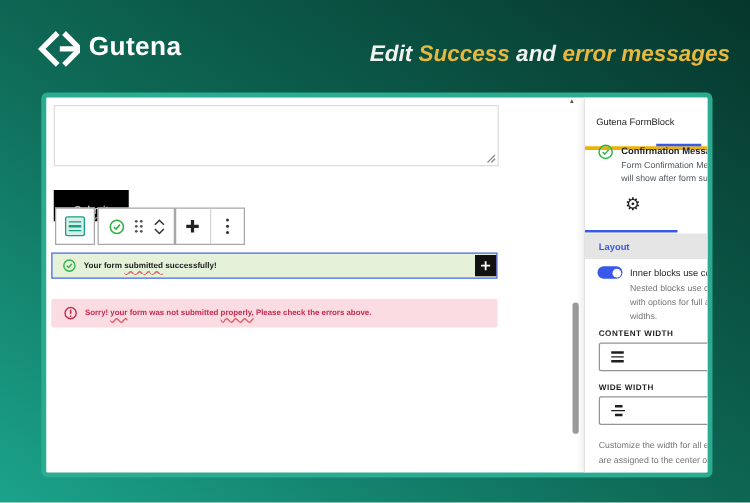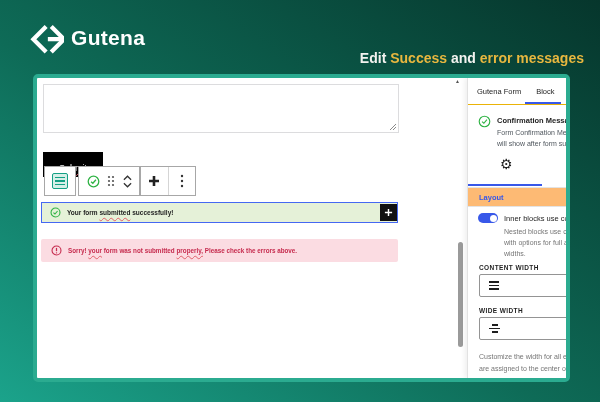--- a/index.html
+++ b/index.html
@@ -4,21 +4,21 @@
 <style>
   * { margin:0; padding:0; box-sizing:border-box; }
   html,body { width:600px; height:402px; overflow:hidden; font-family:"Liberation Sans", sans-serif; }
   body { background:linear-gradient(to top right,#1ba38b 0%,#0e6b57 45%,#06362c 100%); position:relative; }
 
   
   .hdr { position:absolute; left:0; top:0; width:600px; height:74px; }
   .logo { position:absolute; left:30px; top:23px; width:34px; height:34px; }
   .brand { position:absolute; left:71px; top:26px; font-size:21px; font-weight:600; color:#fff; letter-spacing:.3px; }
   .badge { position:absolute; left:140px; top:30px; background:#eeb034; color:#11382d; font-size:11.5px; font-weight:700; padding:4px 12px; border-radius:12px; }
-  .hdr-title { position:absolute; right:16px; top:50px; font-size:14px; font-weight:600; white-space:nowrap; }
+  .hdr-title { position:absolute; right:16px; top:33px; font-size:18px; font-weight:600; white-space:nowrap;font-style:italic; }
   .hdr-title .wt { color:#f2f2ef; }
   .hdr-title .gd { color:#e8b73f; }
 
   
   .window { position:absolute; left:33px; top:74px; width:537px; height:308px; background:#fff; border:4px solid #2bab90; border-radius:5px; }
   .inner { position:absolute; left:0; top:0; width:529px; height:300px; overflow:hidden; }
 
   
   .ta { position:absolute; left:6px; top:6px; width:356px; height:49px; background:#fff; border:1px solid #dcdcde; }
   .ta-grip { position:absolute; right:1px; bottom:1px; width:8px; height:8px; }
@@ -42,32 +42,32 @@
   .msg-err-text { font-size:6.3px; font-weight:700; color:#c62b4e; margin-left:6px; white-space:nowrap; }
   .wavy-r { text-decoration:underline; text-decoration-style:wavy; text-decoration-color:#e2606b; text-decoration-thickness:1px; text-underline-offset:1.5px; }
 
   .ph { position:absolute; left:7px; top:240px; font-size:10.5px; color:#777; }
 
   .cv-scroll-up { position:absolute; left:418px; top:0px; font-size:5px; color:#555; }
   .cv-scroll-thumb { position:absolute; left:421px; top:164px; width:5px; height:105px; background:#9a9a9a; border-radius:3px; }
 
   
   .sb { position:absolute; left:430px; top:0; width:99px; height:300px; background:#fff; border-left:1px solid #e2e2e2; box-shadow:-2px 0 5px rgba(0,0,0,.07); overflow:hidden; }
-  .sb-tabs { position:relative; height:27px; border-bottom:1px solid #eab308; display:flex; align-items:center;text-align:center; }
+  .sb-tabs { position:relative; height:42px; border-bottom:3px solid #eab308; display:flex; align-items:center;text-align:center; }
   .sb-tab { font-size:7.5px; color:#1e1e1e; white-space:nowrap; }
   .sb-tab1 { margin-left:9px; }
-  .sb-tab2 { margin-left:15px; font-weight:500; }
+  .sb-tab2 { font-weight:500; }
   .sb-tab-line { position:absolute; left:57px; bottom:0; width:36px; height:2.5px; background:#3858e9; }
   .card-check { position:absolute; left:10px; top:37px; }
   .card-title { position:absolute; left:29px; top:38px; font-size:7.5px; font-weight:700; color:#1e1e1e; white-space:nowrap; }
   .card-d1 { position:absolute; left:29px; top:51px; font-size:7px; color:#50575e; white-space:nowrap; }
   .card-d2 { position:absolute; left:29px; top:62px; font-size:7px; color:#50575e; white-space:nowrap; }
   .gear { position:absolute; left:32px; top:79px; font-size:14px; color:#1e1e1e; line-height:1; font-family:"DejaVu Sans", sans-serif; }
   .gear-line { position:absolute; left:0; top:106px; width:74px; height:2px; background:#3858e9; }
-  .panel-hd { position:absolute; left:0; top:109px; width:99px; height:20px; background:#fdba74; border-top:1px solid #e3e3e3; border-bottom:1px solid #e3e3e3; display:flex; align-items:center; }
+  .panel-hd { position:absolute; left:0; top:109px; width:99px; height:20px; background:#e5e5e5; border-top:1px solid #e3e3e3; border-bottom:1px solid #e3e3e3; display:flex; align-items:center; }
   .panel-hd span { margin-left:11px; font-size:7.5px; font-weight:600; color:#3858e9; }
   .tg-row { position:absolute; left:10px; top:135px; display:flex; align-items:center; }
   .toggle { width:20px; height:10px; border-radius:6px; background:#3858e9; position:relative; }
   .toggle i { position:absolute; right:1.5px; top:1.5px; width:7px; height:7px; border-radius:50%; background:#fff; }
   .tg-label { margin-left:6px; font-size:7.5px; color:#1e1e1e; white-space:nowrap; }
   .tg-d { position:absolute; left:36px; font-size:7px; color:#757575; white-space:nowrap; }
   .tg-d1 { top:150px; } .tg-d2 { top:161px; } .tg-d3 { top:172px; }
   .fld-lab { position:absolute; left:11px; font-size:6.5px; font-weight:700; color:#1e1e1e; letter-spacing:.4px; white-space:nowrap; }
   .lab-cw { top:186px; } .lab-ww { top:229px; }
   .fld { position:absolute; left:11px; width:95px; height:23px; background:#fff; border:1px solid #949494; border-radius:2px; display:flex; align-items:center; padding-left:9px; }

